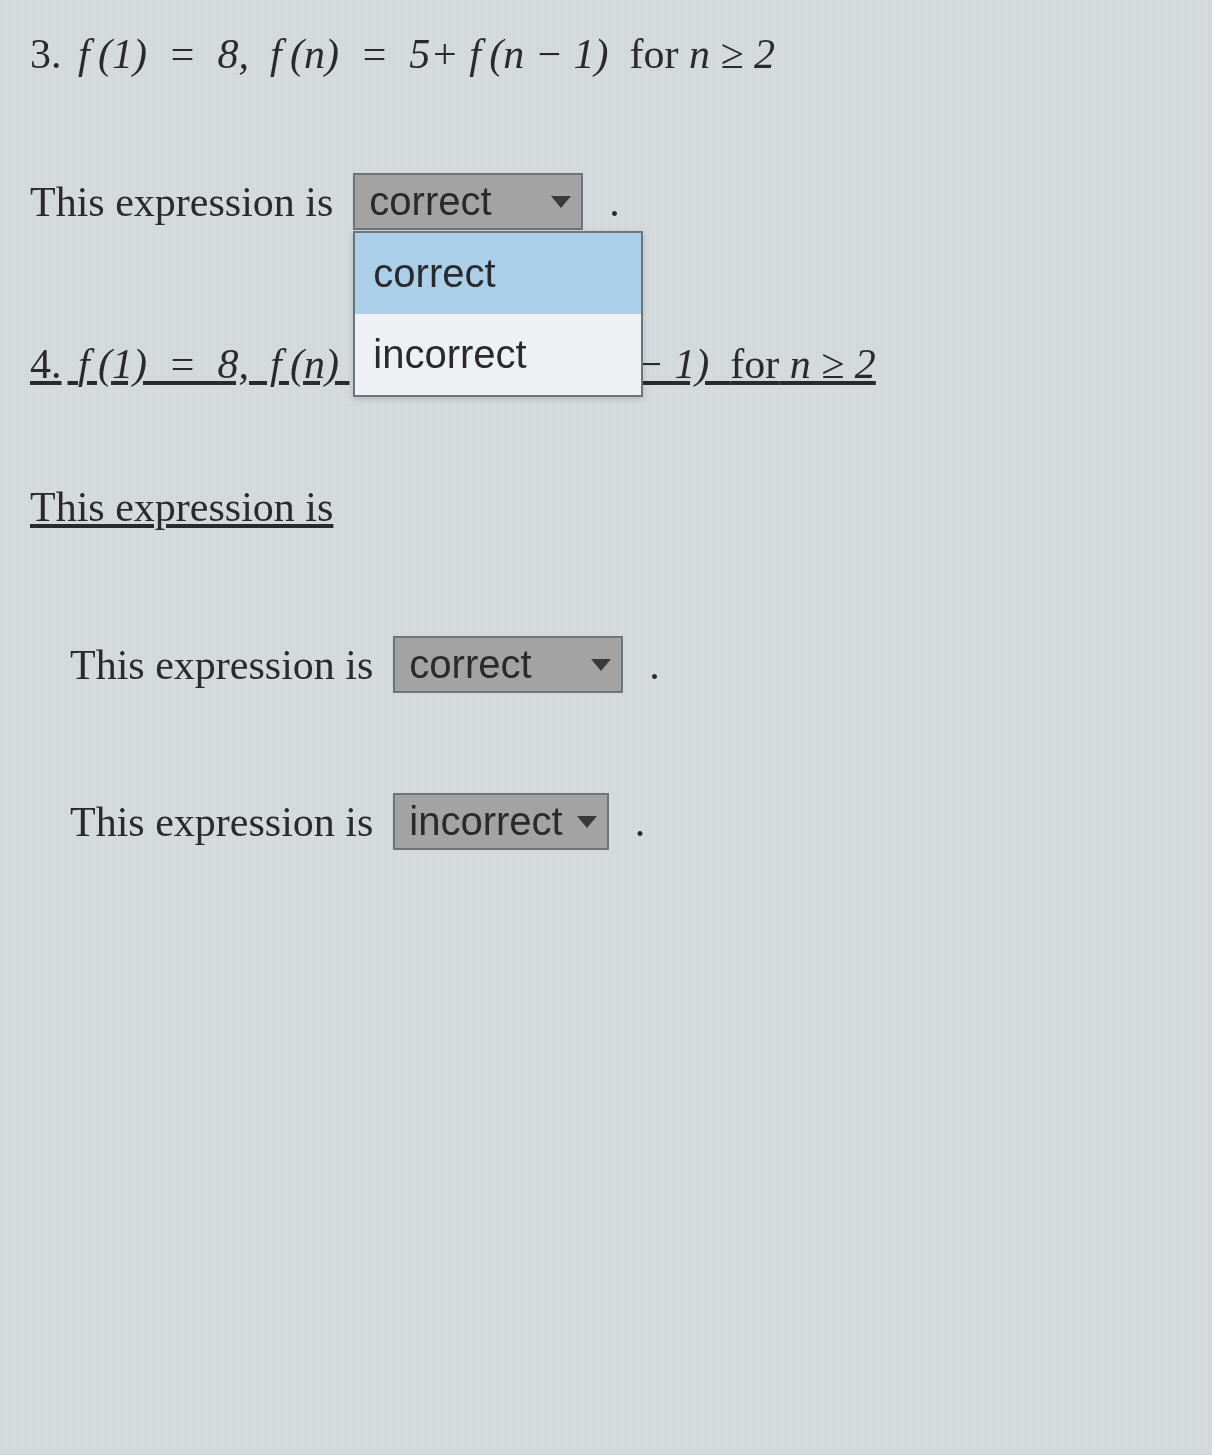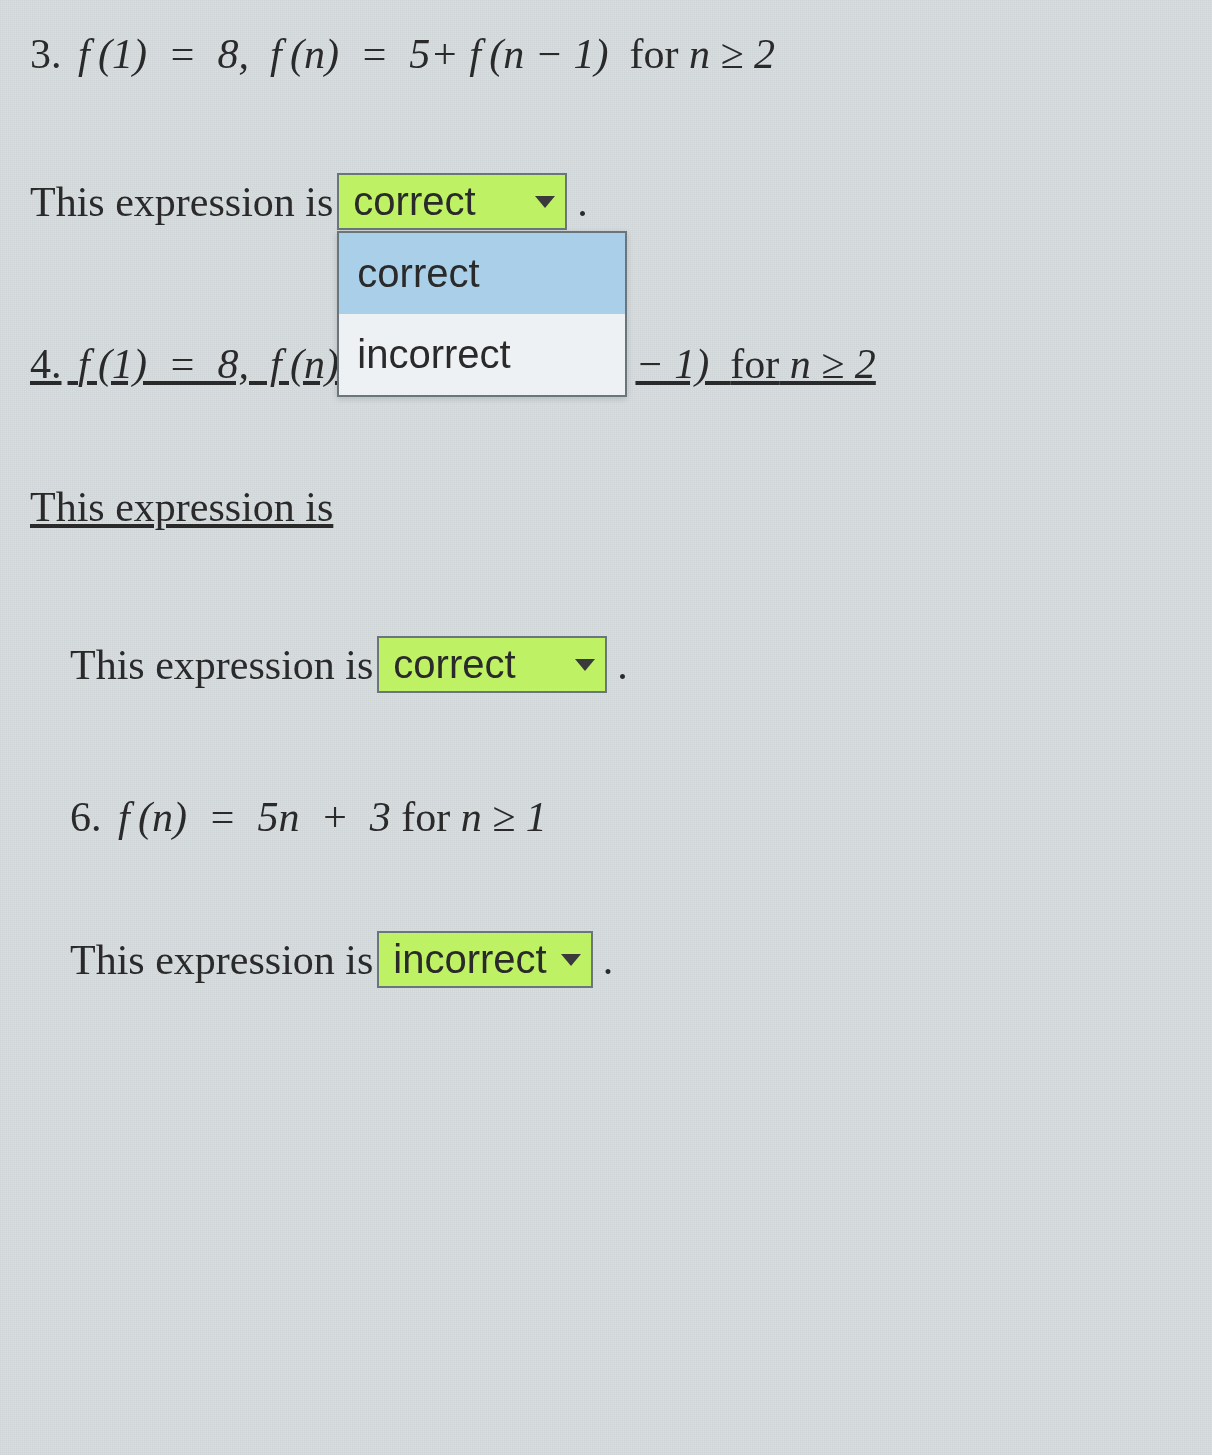--- a/index.html
+++ b/index.html
@@ -13,28 +13,28 @@
       height: 1455px;
       padding: 30px 30px 40px 30px;
       color: #2a2a2a;
       font-size: 42px;
       position: relative;
     }
     .question-block { margin-bottom: 95px; position: relative; }
     .q-label { display: inline; margin-right: 6px; }
     .math { font-style: italic; margin-top: 24px; }
     .romanf { font-style: normal; }
-    .expr-line { margin-top: 95px; display: flex; align-items: center; gap: 4px; position: relative; }
+    .expr-line { margin-top: 95px; display: flex; align-items: center; gap: 20px; position: relative; }
     .expr-text { white-space: nowrap; }
     .select-box {
       display: inline-flex;
       align-items: center;
       justify-content: space-between;
       border: 2px solid #6a757c;
-      background: #bef264;
+      background: #a3a3a3;
       padding: 4px 10px 4px 14px;
       font-size: 40px;
       color: #2a2a2a;
       font-family: Arial, sans-serif;
       min-width: 230px;
       position: relative;
     }
     .select-box.small { min-width: 210px; }
     .chev {
       width: 0; height: 0;
@@ -113,24 +113,20 @@
     <span class="expr-text">This expression is</span>
     <div class="select-box">
       <span>correct</span>
       <span class="chev"></span>
     </div>
     <span class="period">.</span>
   </div>
 </div>
 
 <div class="question-block q6-block" style="margin-top:100px; margin-bottom:0;">
-  <div>
-    <span class="q-label">6.</span>
-    <span class="math">f (n)&nbsp; = &nbsp;5n &nbsp;+ &nbsp;3 <span class="romanf">for</span> n ≥ 1</span>
-  </div>
 
   <div class="expr-line q6-expr">
     <span class="expr-text">This expression is</span>
     <div class="select-box small">
       <span>incorrect</span>
       <span class="chev"></span>
     </div>
     <span class="period">.</span>
   </div>
 </div>

